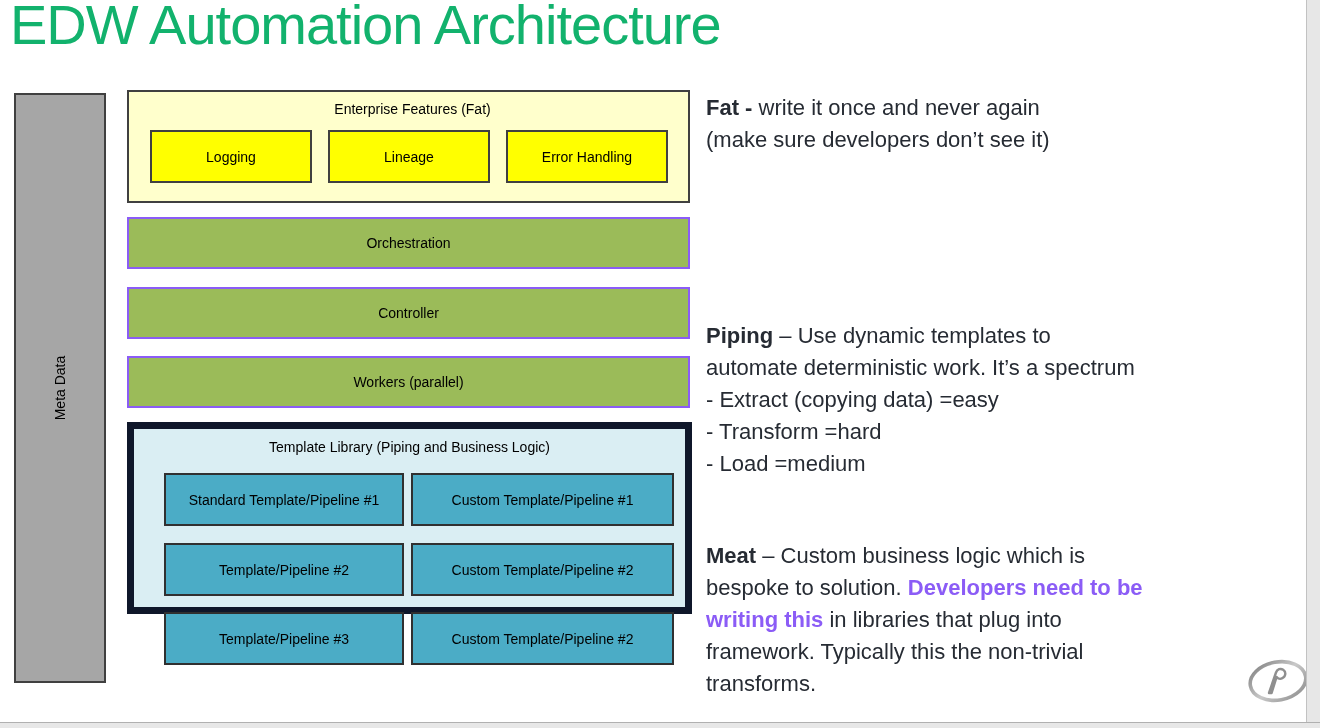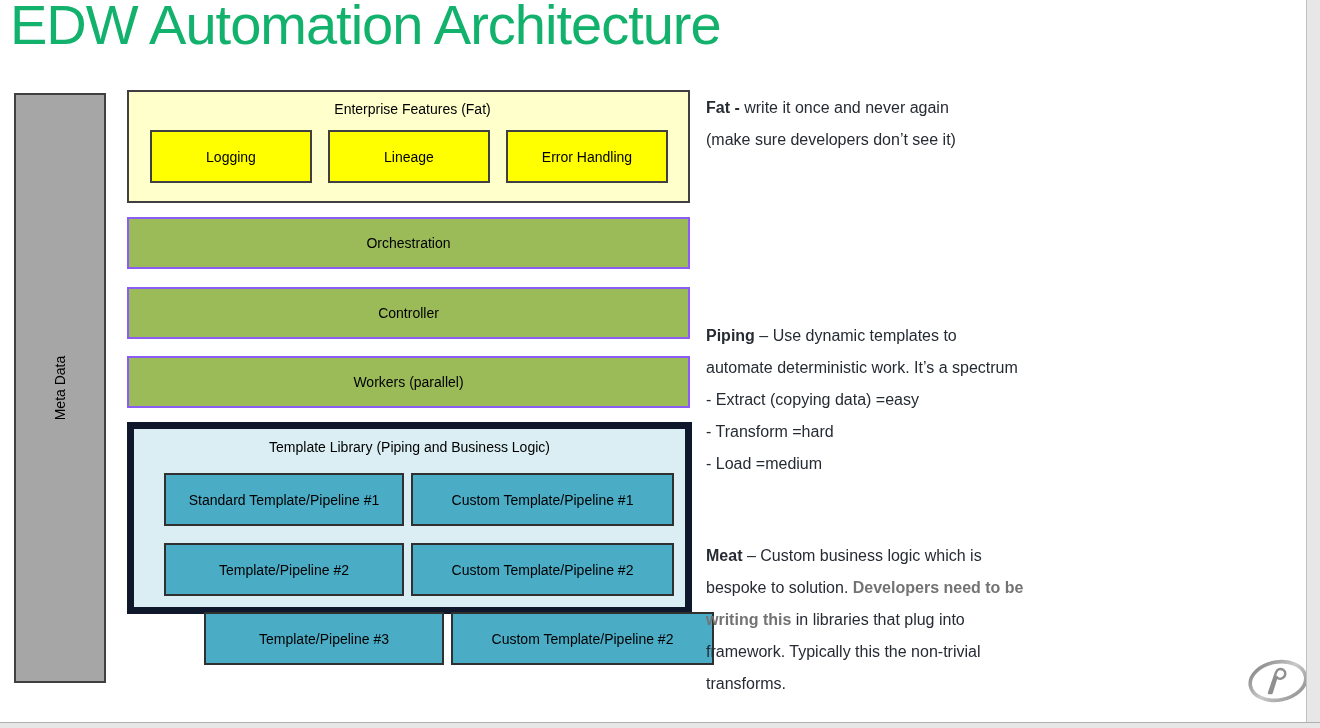--- a/index.html
+++ b/index.html
@@ -51,29 +51,29 @@
   }
   .template .box-label { margin-top:10px; }
   .tbox {
     position:absolute; height:53px; background:#4BACC6; border:2px solid #303030; box-sizing:border-box;
     display:flex; align-items:center; justify-content:center; font-size:14px;
   }
   .tcol-left  { left:30px;  width:240px; }
   .tcol-right { left:277px; width:263px; }
   .trow-0 { top:44px; }
   .trow-1 { top:114px; }
-  .trow-2 { top:183px;margin-left:40px; }
+  .trow-2 { top:183px; }
 
   
-  .note { position:absolute; left:706px; font-size:16px; line-height:32px; color:#262B33; white-space:nowrap; }
+  .note { position:absolute; left:706px; font-size:22px; line-height:32px; color:#262B33; white-space:nowrap; }
   .note-fat    { top:92px; }
   .note-piping { top:320px; }
   .note-meat   { top:540px; }
   .note b { font-weight:bold; }
-  .red-bold { color:#737373; font-weight:bold; }
+  .red-bold { color:#8b5cf6; font-weight:bold; }
 
   
   .logo { position:absolute; left:1246px; top:656px; width:64px; height:50px; }
 
   
   .gutter {
     position:absolute; left:1306px; top:0; width:14px; height:728px;
     background:#E7E7E7; border-left:1px solid #C2C2C2; box-sizing:border-box;
   }
   .bottombar {

